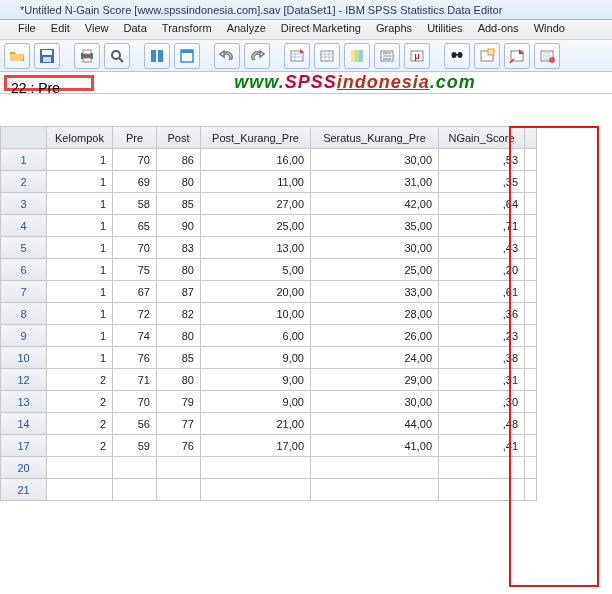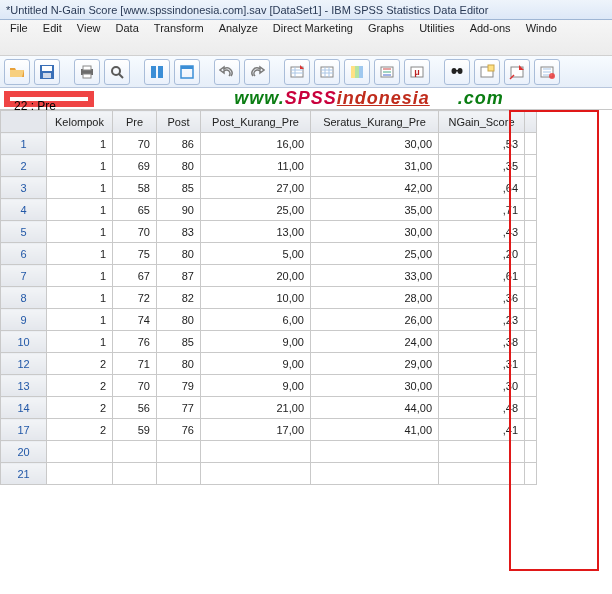--- a/index.html
+++ b/index.html
@@ -1,36 +1,36 @@
 <!DOCTYPE html>
 <html><head>
 <meta charset="utf-8">
 <style>
   * { box-sizing: border-box; margin: 0; padding: 0; font-family: Tahoma, Arial, sans-serif; }
   body { width: 612px; height: 594px; overflow: hidden; background: #fff; font-size: 11px; }
 
-  .titlebar { background: linear-gradient(#eef4fb,#dde8f7); border-bottom: 1px solid #9fb6d4; height: 20px; line-height: 20px; padding: 0 6px; color: #2a3a55; font-size: 11px; }
-
-  .menubar { background: linear-gradient(#f6f6f6,#ececec); border-bottom: 1px solid #d0d0d0; height: 36px; padding: 0 4px; }
+  .titlebar { background: linear-gradient(#eef4fb,#dde8f7); border-bottom: 1px solid #9fb6d4; height: 20px; line-height: 20px; padding: 0 20px; color: #2a3a55; font-size: 11px; }
+
+  .menubar { background: linear-gradient(#f6f6f6,#ececec); border-bottom: 1px solid #d0d0d0; height: 20px; padding: 0 12px; }
   .menubar span { display: inline-block; padding: 2px 6px; color: #222; font-size: 11px; }
 
   .toolbar { background: linear-gradient(#f7fbff,#e6eef8); border-bottom: 1px solid #b8c6dc; height: 32px; padding: 2px 4px; display:flex; align-items:center; gap:4px; }
   .tbtn { width:26px; height:26px; border:1px solid #a9bdd9; border-radius:3px; background: linear-gradient(#fff,#eaf1fb); display:flex; align-items:center; justify-content:center; }
   .tbtn svg { width:16px; height:16px; }
   .sep { width:6px; }
 
   .cellref { display:flex; align-items:center; border-bottom:1px solid #c8c8c8; height:22px; }
-  .cellref .box { width:90px; height:16px; border:6px solid #ef4444; margin:1px 4px; padding:2px 4px; font-size:12px; background:#fff; }
+  .cellref .box { width:90px; height:16px; border:3px solid #ef4444; margin:1px 4px; padding:2px 4px; font-size:14px; background:#fff; }
   .brand { flex:1; text-align:center; font-family: "Comic Sans MS", cursive; font-size:18px; font-weight:bold; font-style:italic; letter-spacing:1px; }
   .brand .w1 { color:#c9003c;margin-top:13px; }
   .brand .w2 { color:#c02c1c;text-decoration:underline; }
-  .brand .w3 { color:#0a7d12;margin-left:28px; }
+  .brand .w3 { color:#0a7d12; }
 
   .grid-wrap { position: relative; }
-  table.grid { border-collapse: collapse; table-layout: fixed; width: 499px; }
+  table.grid { border-collapse: collapse; table-layout: fixed; width: 499px; margin-top: 32px; }
   table.grid th, table.grid td { border: 1px solid #c9c9c9; height: 22px; font-size: 11px; }
   table.grid thead th { background: linear-gradient(#f2f4f7,#e4e7ec); font-weight: normal; color:#222; text-align:center; }
   table.grid tbody th.rowh { background: linear-gradient(#f2f4f7,#e4e7ec); font-weight: normal; color:#2258a7; text-align:center; width:46px; }
   table.grid thead th.corner { width:46px; background:#e4e7ec; }
   table.grid td { text-align:right; padding: 0 6px; color:#222; background:#fff; }
   .c-kel { width:66px; }
   .c-pre { width:44px; }
   .c-post{ width:44px; }
   .c-pkp { width:110px; }
   .c-skp { width:128px; }

